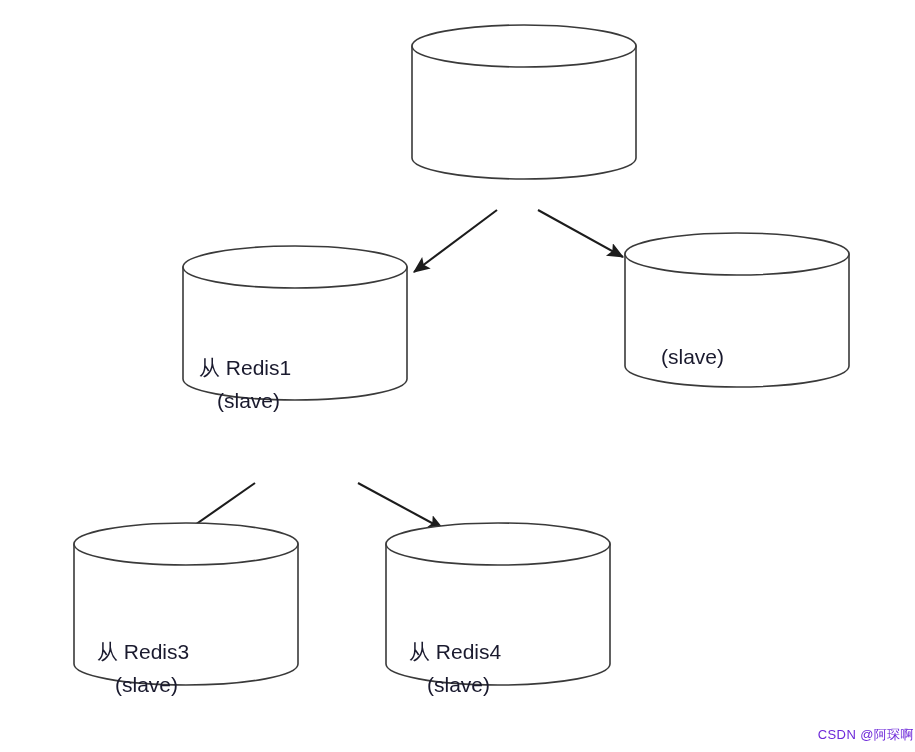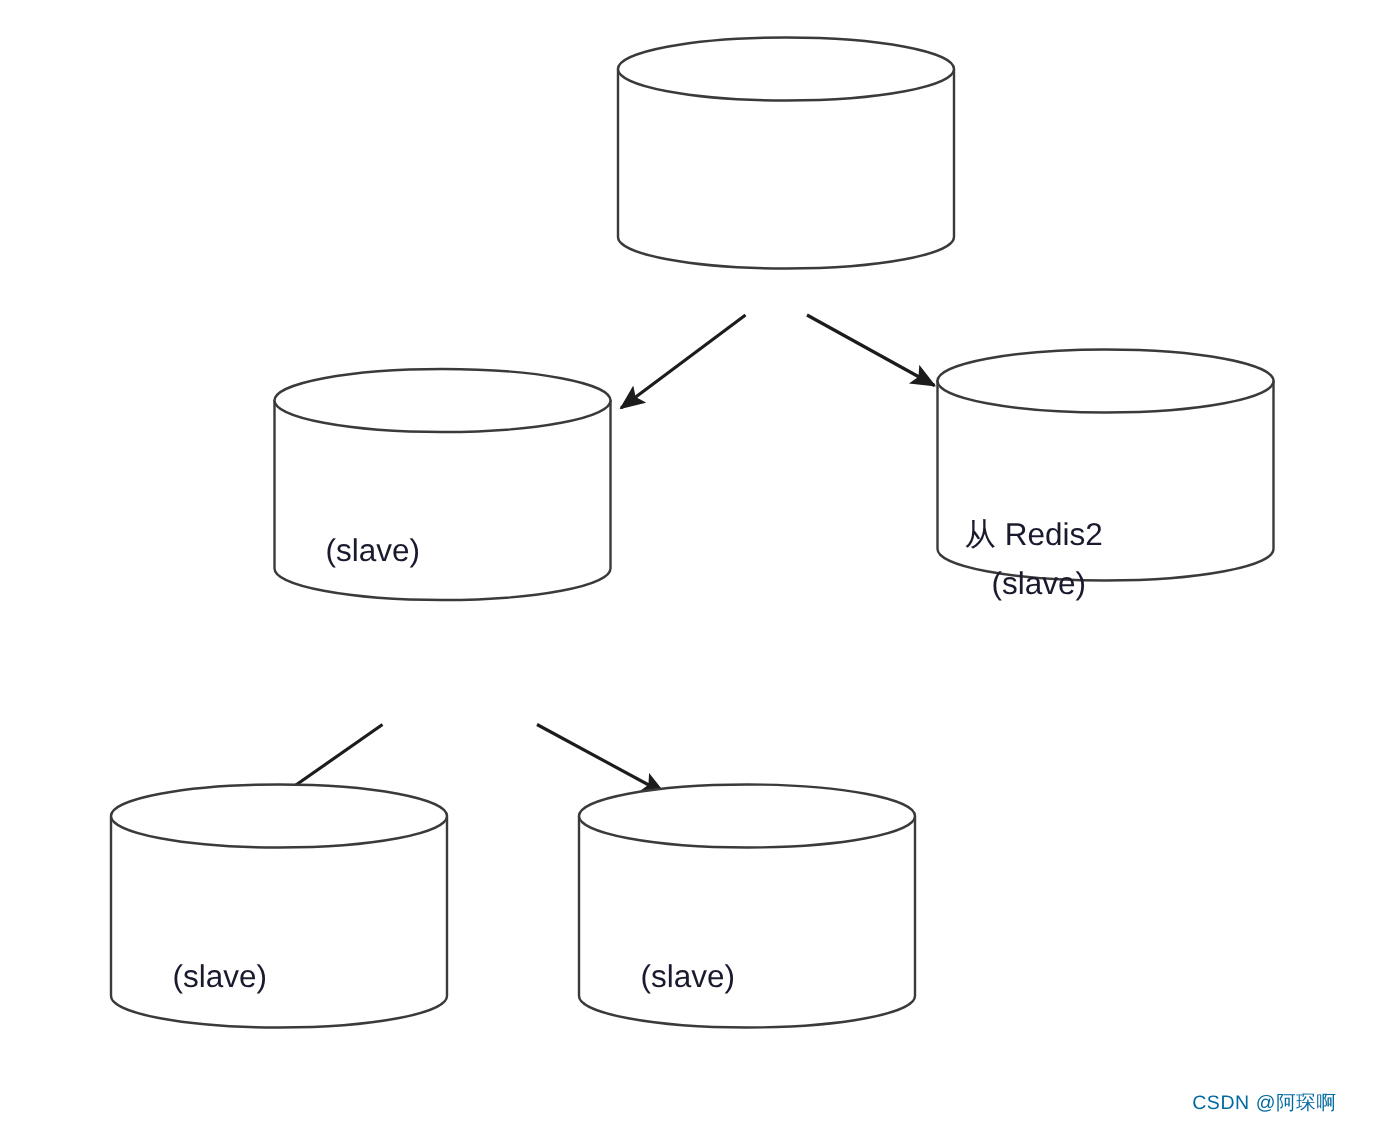--- a/index.html
+++ b/index.html
@@ -31,24 +31,24 @@
   }
   .node-label .line1 {
     display: block;
   }
   .node-label .line2 {
     display: block;
     text-indent: 18px;
   }
   #watermark {
     position: absolute;
-    right: 24px;
+    right: 1px;
     bottom: 8px;
     font-size: 13px;
-    color: #0369a1;
+    color: #6d28d9;
     letter-spacing: 0.4px;
     white-space: nowrap;
   }
 </style>
 </head>
 <body>
 
 <svg id="diagram-canvas" viewBox="0 0 915 752">
   <defs>
     <marker id="arrowhead" markerWidth="9" markerHeight="9" refX="7.4" refY="3.4" orient="auto" markerUnits="strokeWidth">
@@ -91,27 +91,29 @@
         <path d="M 386 544 L 386 664 A 112 21 0 0 0 610 664 L 610 544 Z" fill="#ffffff" stroke="#3a3a3a" stroke-width="1.6" stroke-linejoin="round"></path>
         <ellipse cx="498" cy="544" rx="112" ry="21" fill="#ffffff" stroke="#3a3a3a" stroke-width="1.6"></ellipse>
       </g>
     </g>
 </svg>
 
 <div id="labels-layer">
     <div class="node-label" style="left: 446px; top: 84px;">
     </div>
     <div class="node-label" style="left: 199px; top: 352px;">
+      <span class="line1">从 Redis1</span>
       <span class="line2">(slave)</span>
     </div>
     <div class="node-label" style="left: 643px; top: 341px;">
-      <span class="line1">从 Redis2</span>
       <span class="line2">(slave)</span>
     </div>
     <div class="node-label" style="left: 97px; top: 636px;">
+      <span class="line1">从 Redis3</span>
       <span class="line2">(slave)</span>
     </div>
     <div class="node-label" style="left: 409px; top: 636px;">
+      <span class="line1">从 Redis4</span>
       <span class="line2">(slave)</span>
     </div>
   </div>
 
 <div id="watermark">CSDN @阿琛啊</div>
 
 </body></html>

